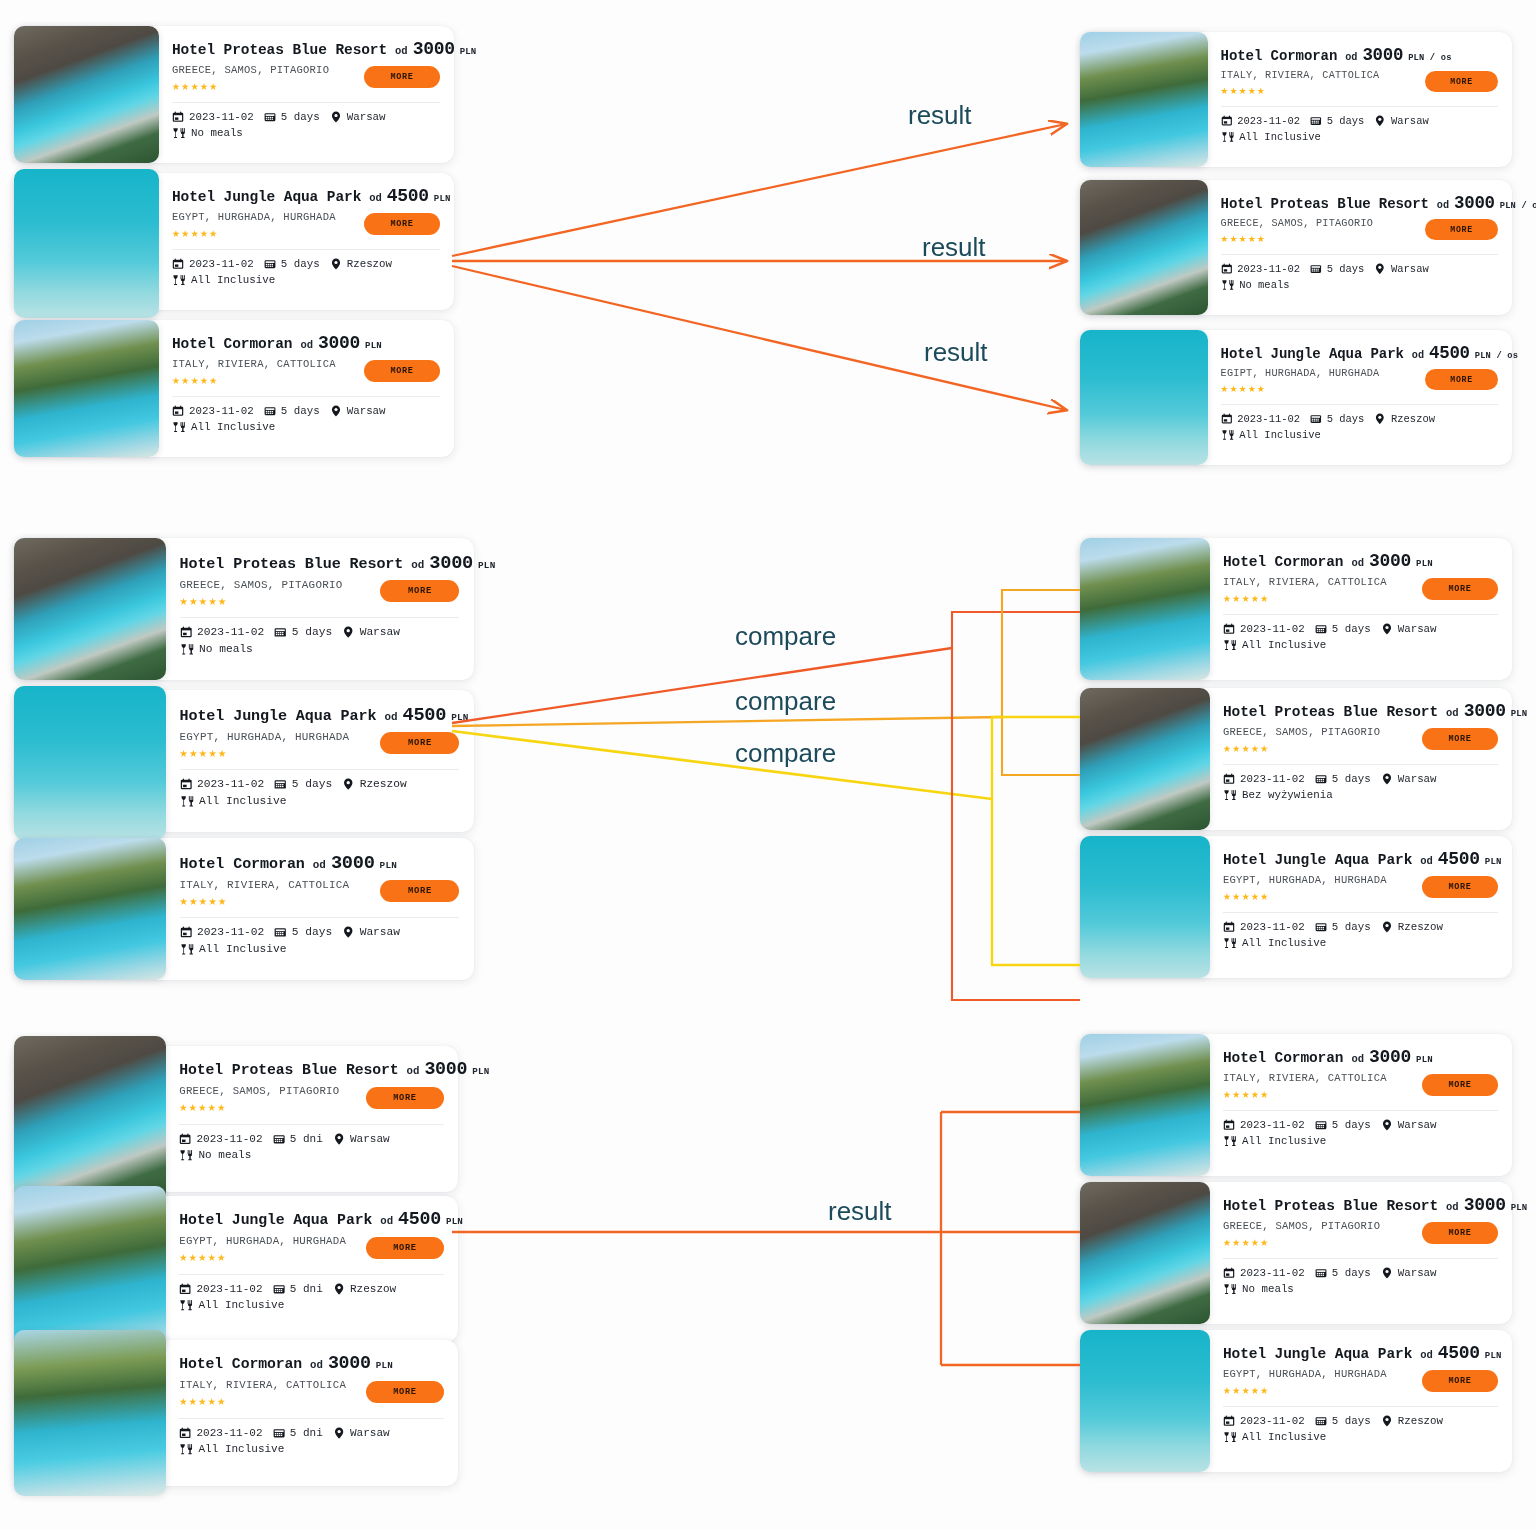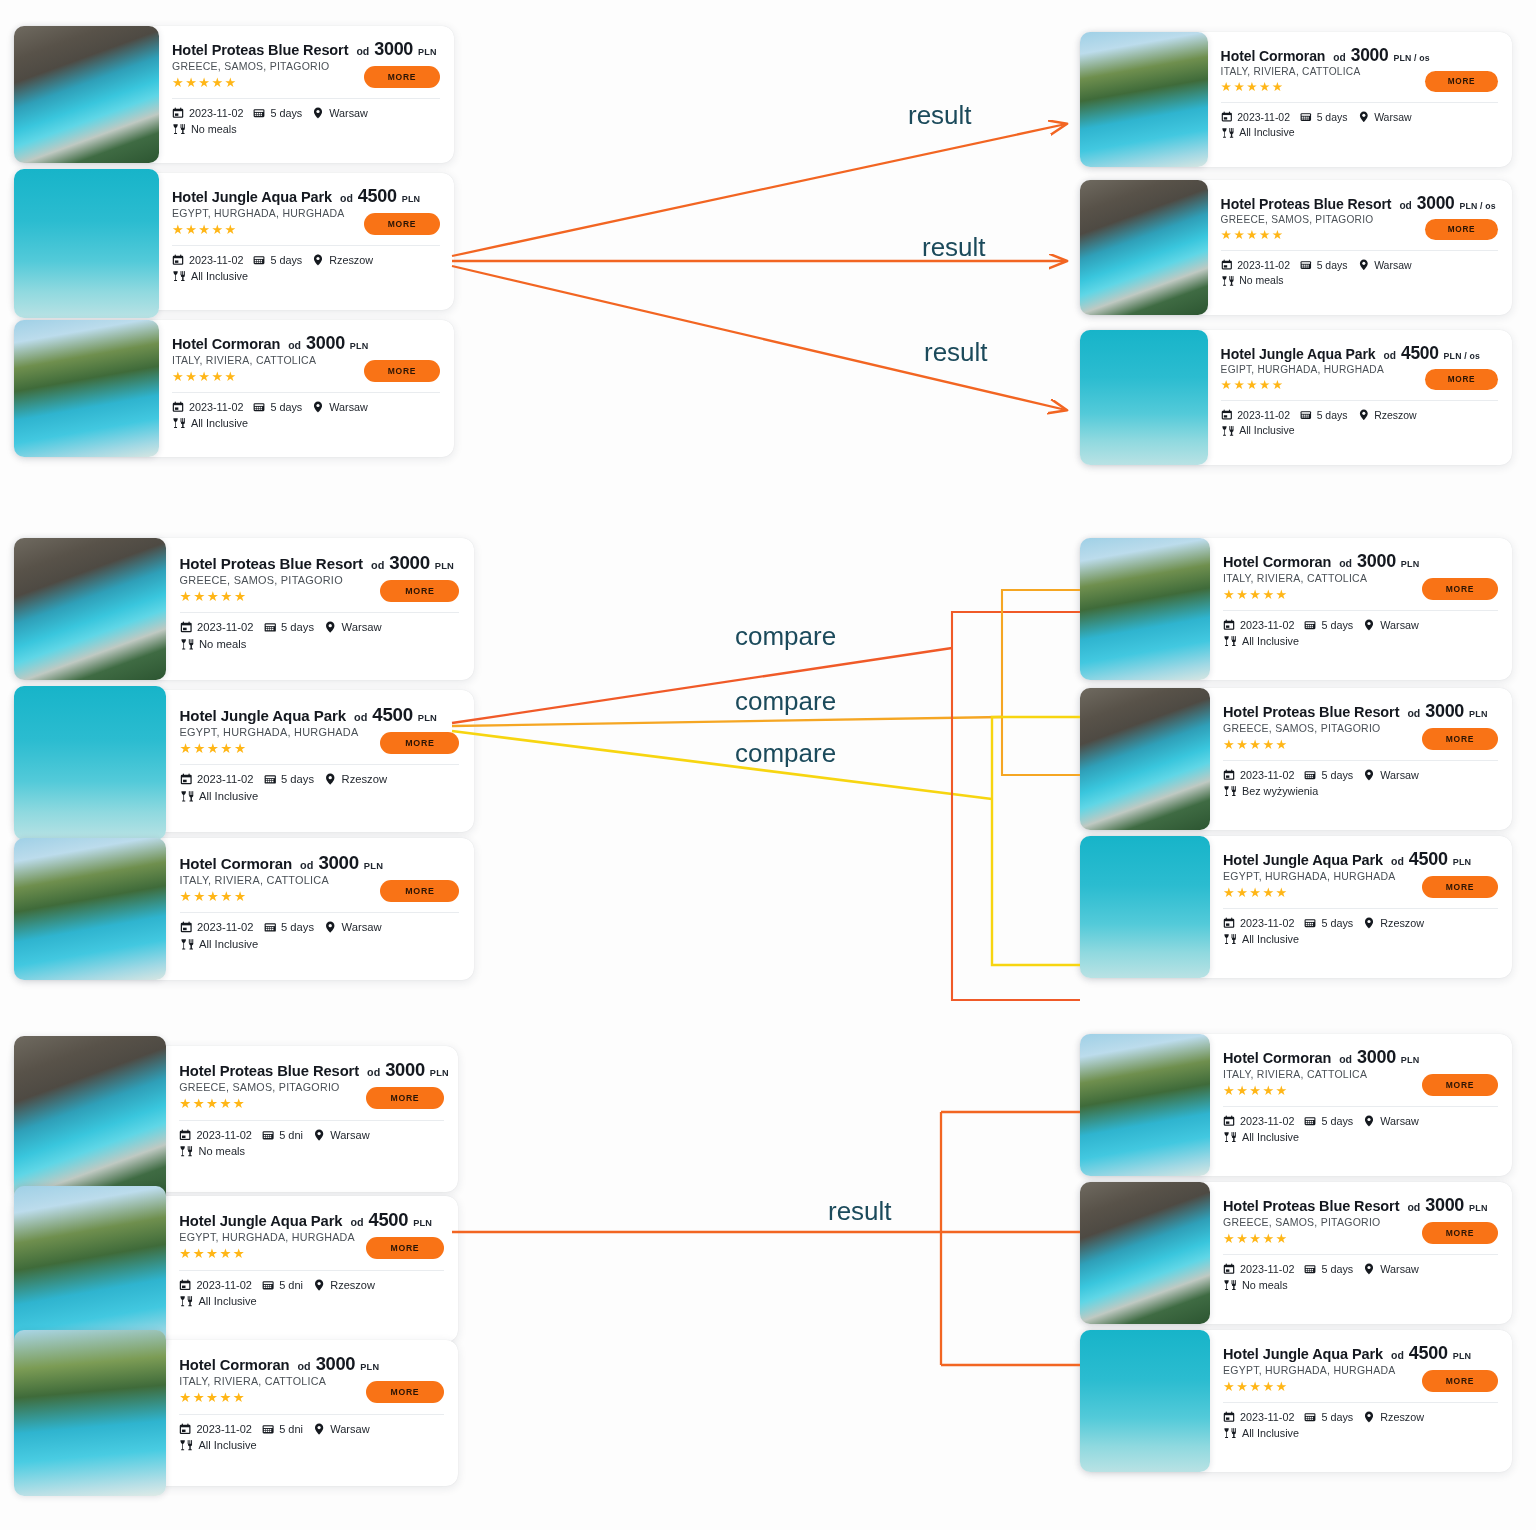--- a/index.html
+++ b/index.html
@@ -34,20 +34,21 @@
     z-index: 2;
     box-shadow: 0 1px 6px rgba(30,40,60,0.13);
     overflow: hidden;
   }
   .card-body {
     flex: 1 1 auto;
     position: relative;
     padding: 14px 16px 10px 14px;
     box-sizing: border-box;
     min-width: 0;
+    font-family: Liberation Mono, monospace;
   }
 
   .row-title {
     display: flex;
     align-items: baseline;
     gap: 8px;
   }
   .hotel-name {
     font-weight: 700;
     color: #14181f;
@@ -58,20 +59,21 @@
     display: flex;
     align-items: baseline;
     gap: 5px;
     white-space: nowrap;
   }
   .price-od { font-size: 11px; color: #20262f; font-weight: 600; }
   .price-val { font-weight: 800; color: #14181f; letter-spacing: -0.3px; }
   .price-cur { font-size: 9.5px; color: #20262f; font-weight: 700; letter-spacing: .2px; }
 
   .locale {
+    margin-top: 5px;
     color: #4a5056;
     letter-spacing: .25px;
     white-space: nowrap;
   }
   .stars {
     margin-top: 4px;
     color: #FFB617;
     letter-spacing: 1.5px;
     line-height: 1;
   }

